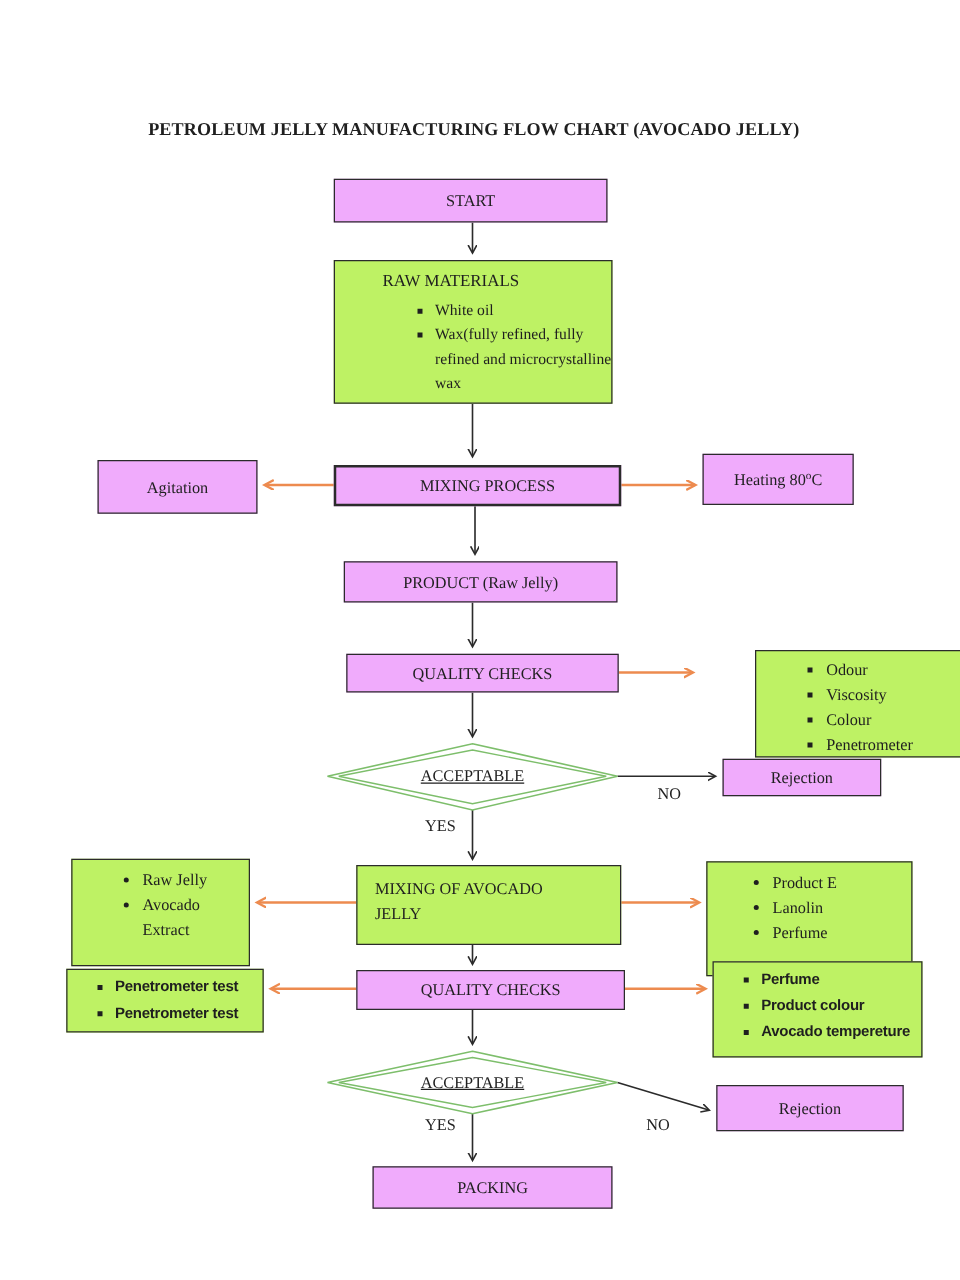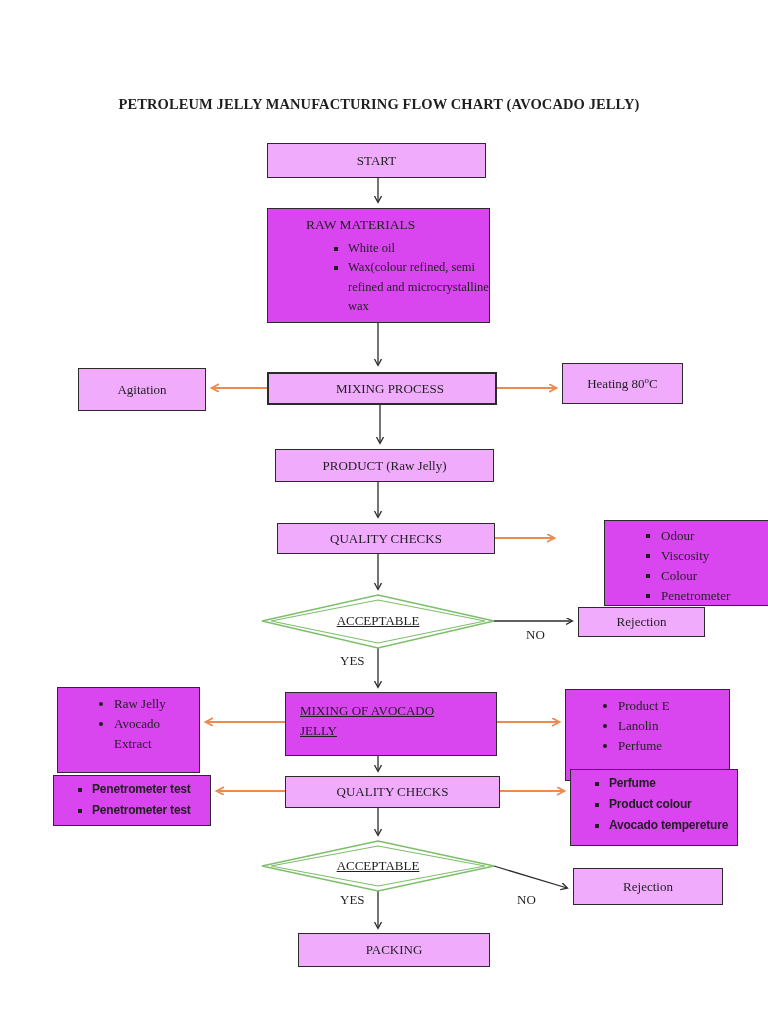--- a/index.html
+++ b/index.html
@@ -2,21 +2,21 @@
 <html><head>
 <meta charset="utf-8">
 <style>
   html,body{margin:0;padding:0;background:#fff;}
   #page{position:relative;width:768px;height:1024px;background:#ffffff;overflow:hidden;
         font-family:"Liberation Serif",serif;color:#1f1f1f;}
   #title{position:absolute;left:0;top:96px;width:758px;text-align:center;
          font-weight:bold;font-size:14.5px;letter-spacing:.1px;}
   .box{position:absolute;background:#f0abfc;border:1px solid #2b2b2b;box-sizing:border-box;
        display:flex;align-items:center;justify-content:center;font-size:13px;}
-  .bbox{position:absolute;background:#d946ef;border:1px solid #2b2b2b;box-sizing:border-box;
+  .bbox{position:absolute;background:#bef264;border:1px solid #2b2b2b;box-sizing:border-box;
         font-size:13px;}
   .bbox ul{margin:0;padding-top:4px;}
   .bbox li{line-height:1.55;}
   .sq{list-style-type:square;}
   .rd{list-style-type:disc;}
   .bold-sans{font-family:"Liberation Sans",sans-serif;font-weight:700;font-size:12px;
              letter-spacing:-.2px;}
   .bold-sans li{line-height:1.75;}
   .diamond-label{position:absolute;text-align:center;font-size:13px;text-decoration:underline;}
   .flow-label{position:absolute;font-size:13px;}
@@ -69,21 +69,21 @@
   </svg>
 
   <div class="box" style="left:267px;top:143px;width:219px;height:35px;">
     <span>START</span>
   </div>
 
   <div class="bbox" style="left:267px;top:208px;width:223px;height:115px;border-width:1.5px;">
     <div class="raw-head">RAW MATERIALS</div>
     <ul class="sq" style="padding-left:80px;font-size:12.5px;">
       <li>White oil</li>
-      <li>Wax(colour refined, semi refined and microcrystalline wax</li>
+      <li>Wax(fully refined, fully refined and microcrystalline wax</li>
     </ul>
   </div>
 
   <div class="box" style="left:78px;top:368px;width:128px;height:43px;">
     <span>Agitation</span>
   </div>
 
   <div class="box" style="left:267px;top:372px;width:230px;height:33px;border-width:2px;padding-left:16px;">
     <span>MIXING PROCESS</span>
   </div>
@@ -119,21 +119,21 @@
 
   <div class="flow-label" style="left:340px;top:653px;">YES</div>
 
   <div class="bbox" style="left:57px;top:687px;width:143px;height:86px;">
     <ul class="rd" style="padding-left:56px;padding-top:6px;">
       <li>Raw Jelly</li>
       <li>Avocado Extract</li>
     </ul>
   </div>
 
-  <div class="bbox" style="left:285px;top:692px;width:212px;height:64px;border-width:1.5px;text-decoration:underline;">
+  <div class="bbox" style="left:285px;top:692px;width:212px;height:64px;border-width:1.5px;">
     <div class="mix2-text">MIXING OF AVOCADO JELLY</div>
   </div>
 
   <div class="bbox" style="left:565px;top:689px;width:165px;height:92px;">
     <ul class="rd" style="padding-left:52px;padding-top:6px;">
       <li>Product E</li>
       <li>Lanolin</li>
       <li>Perfume</li>
     </ul>
   </div>

